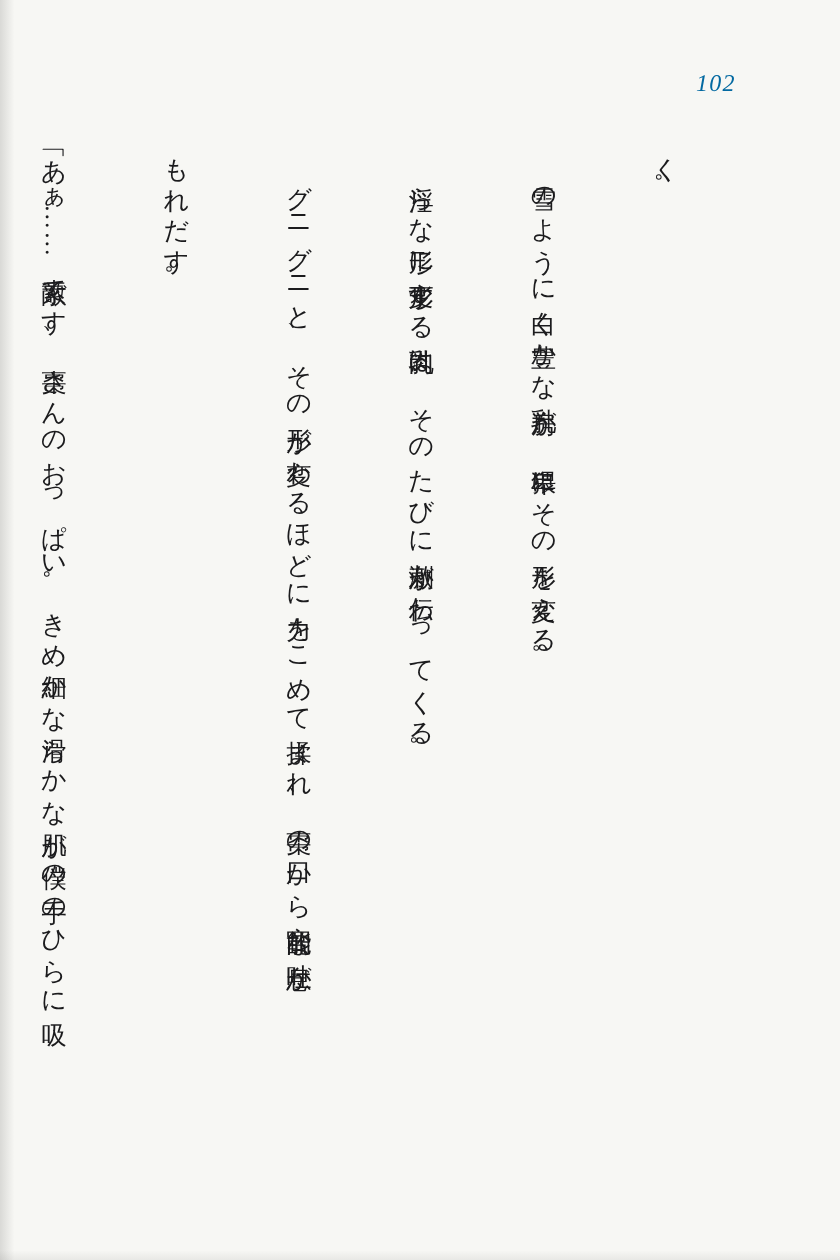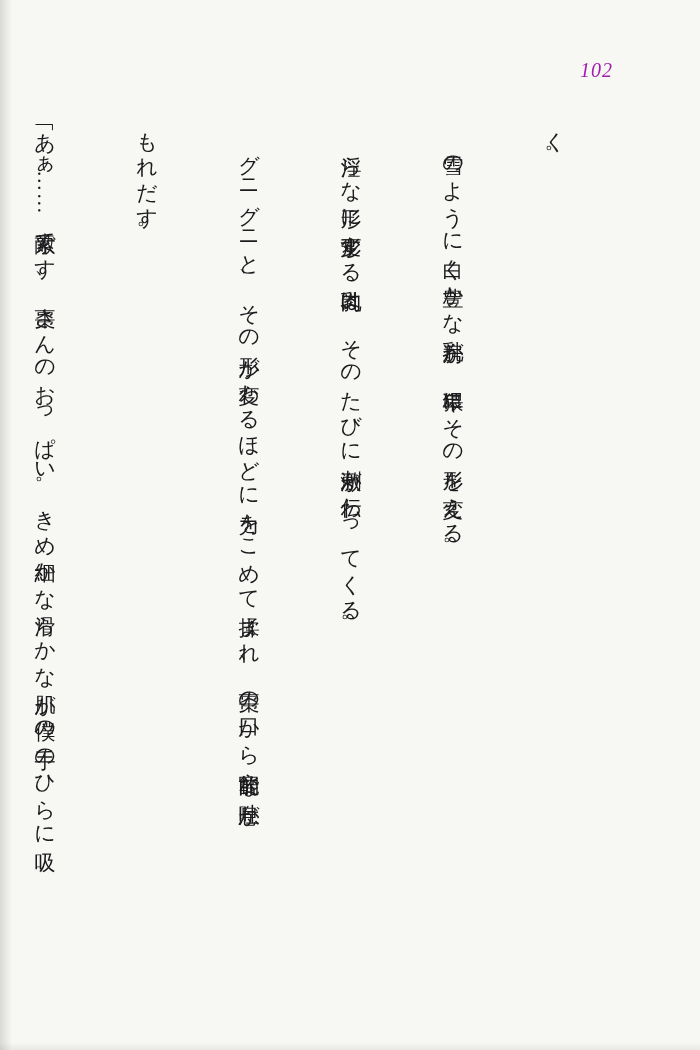--- a/index.html
+++ b/index.html
@@ -29,21 +29,21 @@
     background: linear-gradient(to top, rgba(60,60,58,0.08), rgba(60,60,58,0));
     pointer-events: none;
   }
   .page-number {
     position: absolute;
     top: 59px;
     left: 580px;
     font-size: 20px;
     font-style: italic;
     letter-spacing: 1px;
-    color: #a21caf;
+    color: #0369a1;
     text-align: right;
   }
   .text-body {
     position: absolute;
     top: 117px;
     right: 60px;
     height: 905px;
     writing-mode: vertical-rl;
     text-orientation: mixed;
     font-size: 21px;

